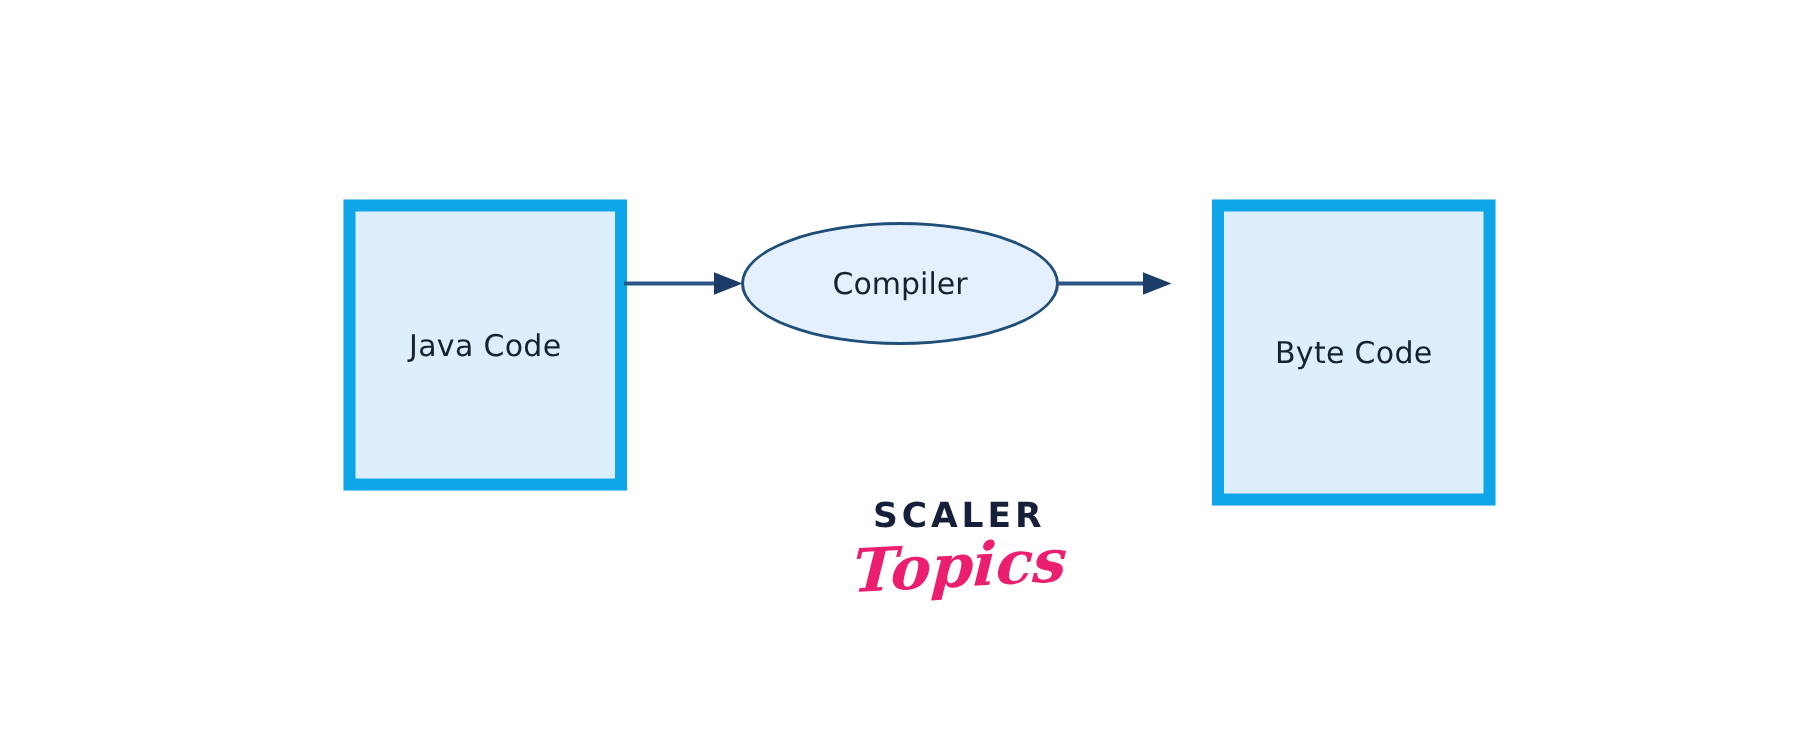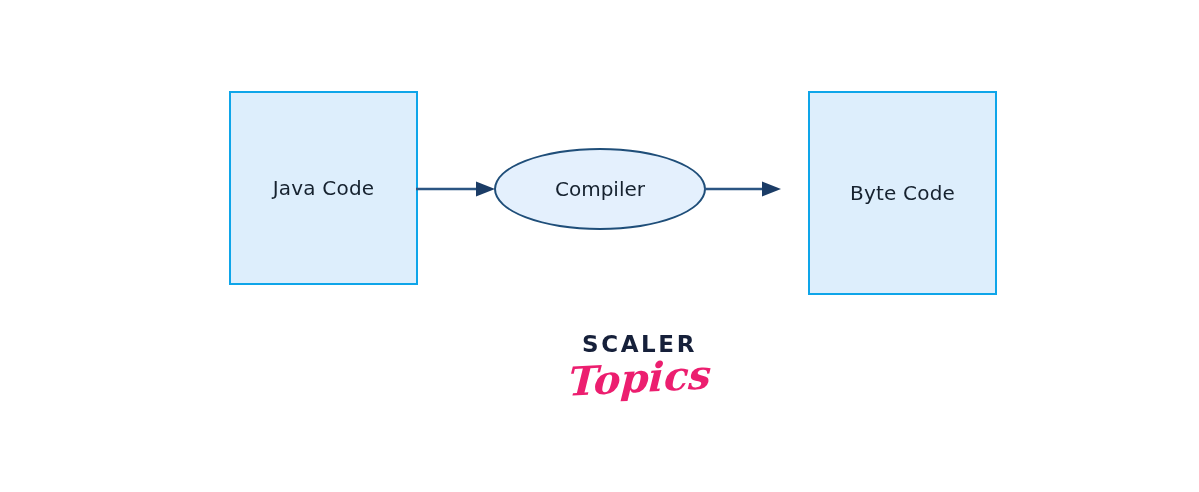--- a/index.html
+++ b/index.html
@@ -16,24 +16,25 @@
     height: 492px;
     background: #ffffff;
     overflow: hidden;
   }
 
   
   .node-box {
     position: absolute;
     box-sizing: border-box;
     background: #ddeefc;
-    border: 2px solid #0ea5e9;
+    border: 8px solid #0ea5e9;
     display: flex;
     align-items: center;
     justify-content: center;
+    margin-top: 42px;
   }
   .node-box .node-label {
     font-family: "DejaVu Sans", sans-serif;
     font-size: 20px;
     color: #16222f;
     letter-spacing: 0.2px;
     line-height: 1;
   }
 
   #box-java  { left: 229px; top: 91px; width: 189px; height: 194px; }

